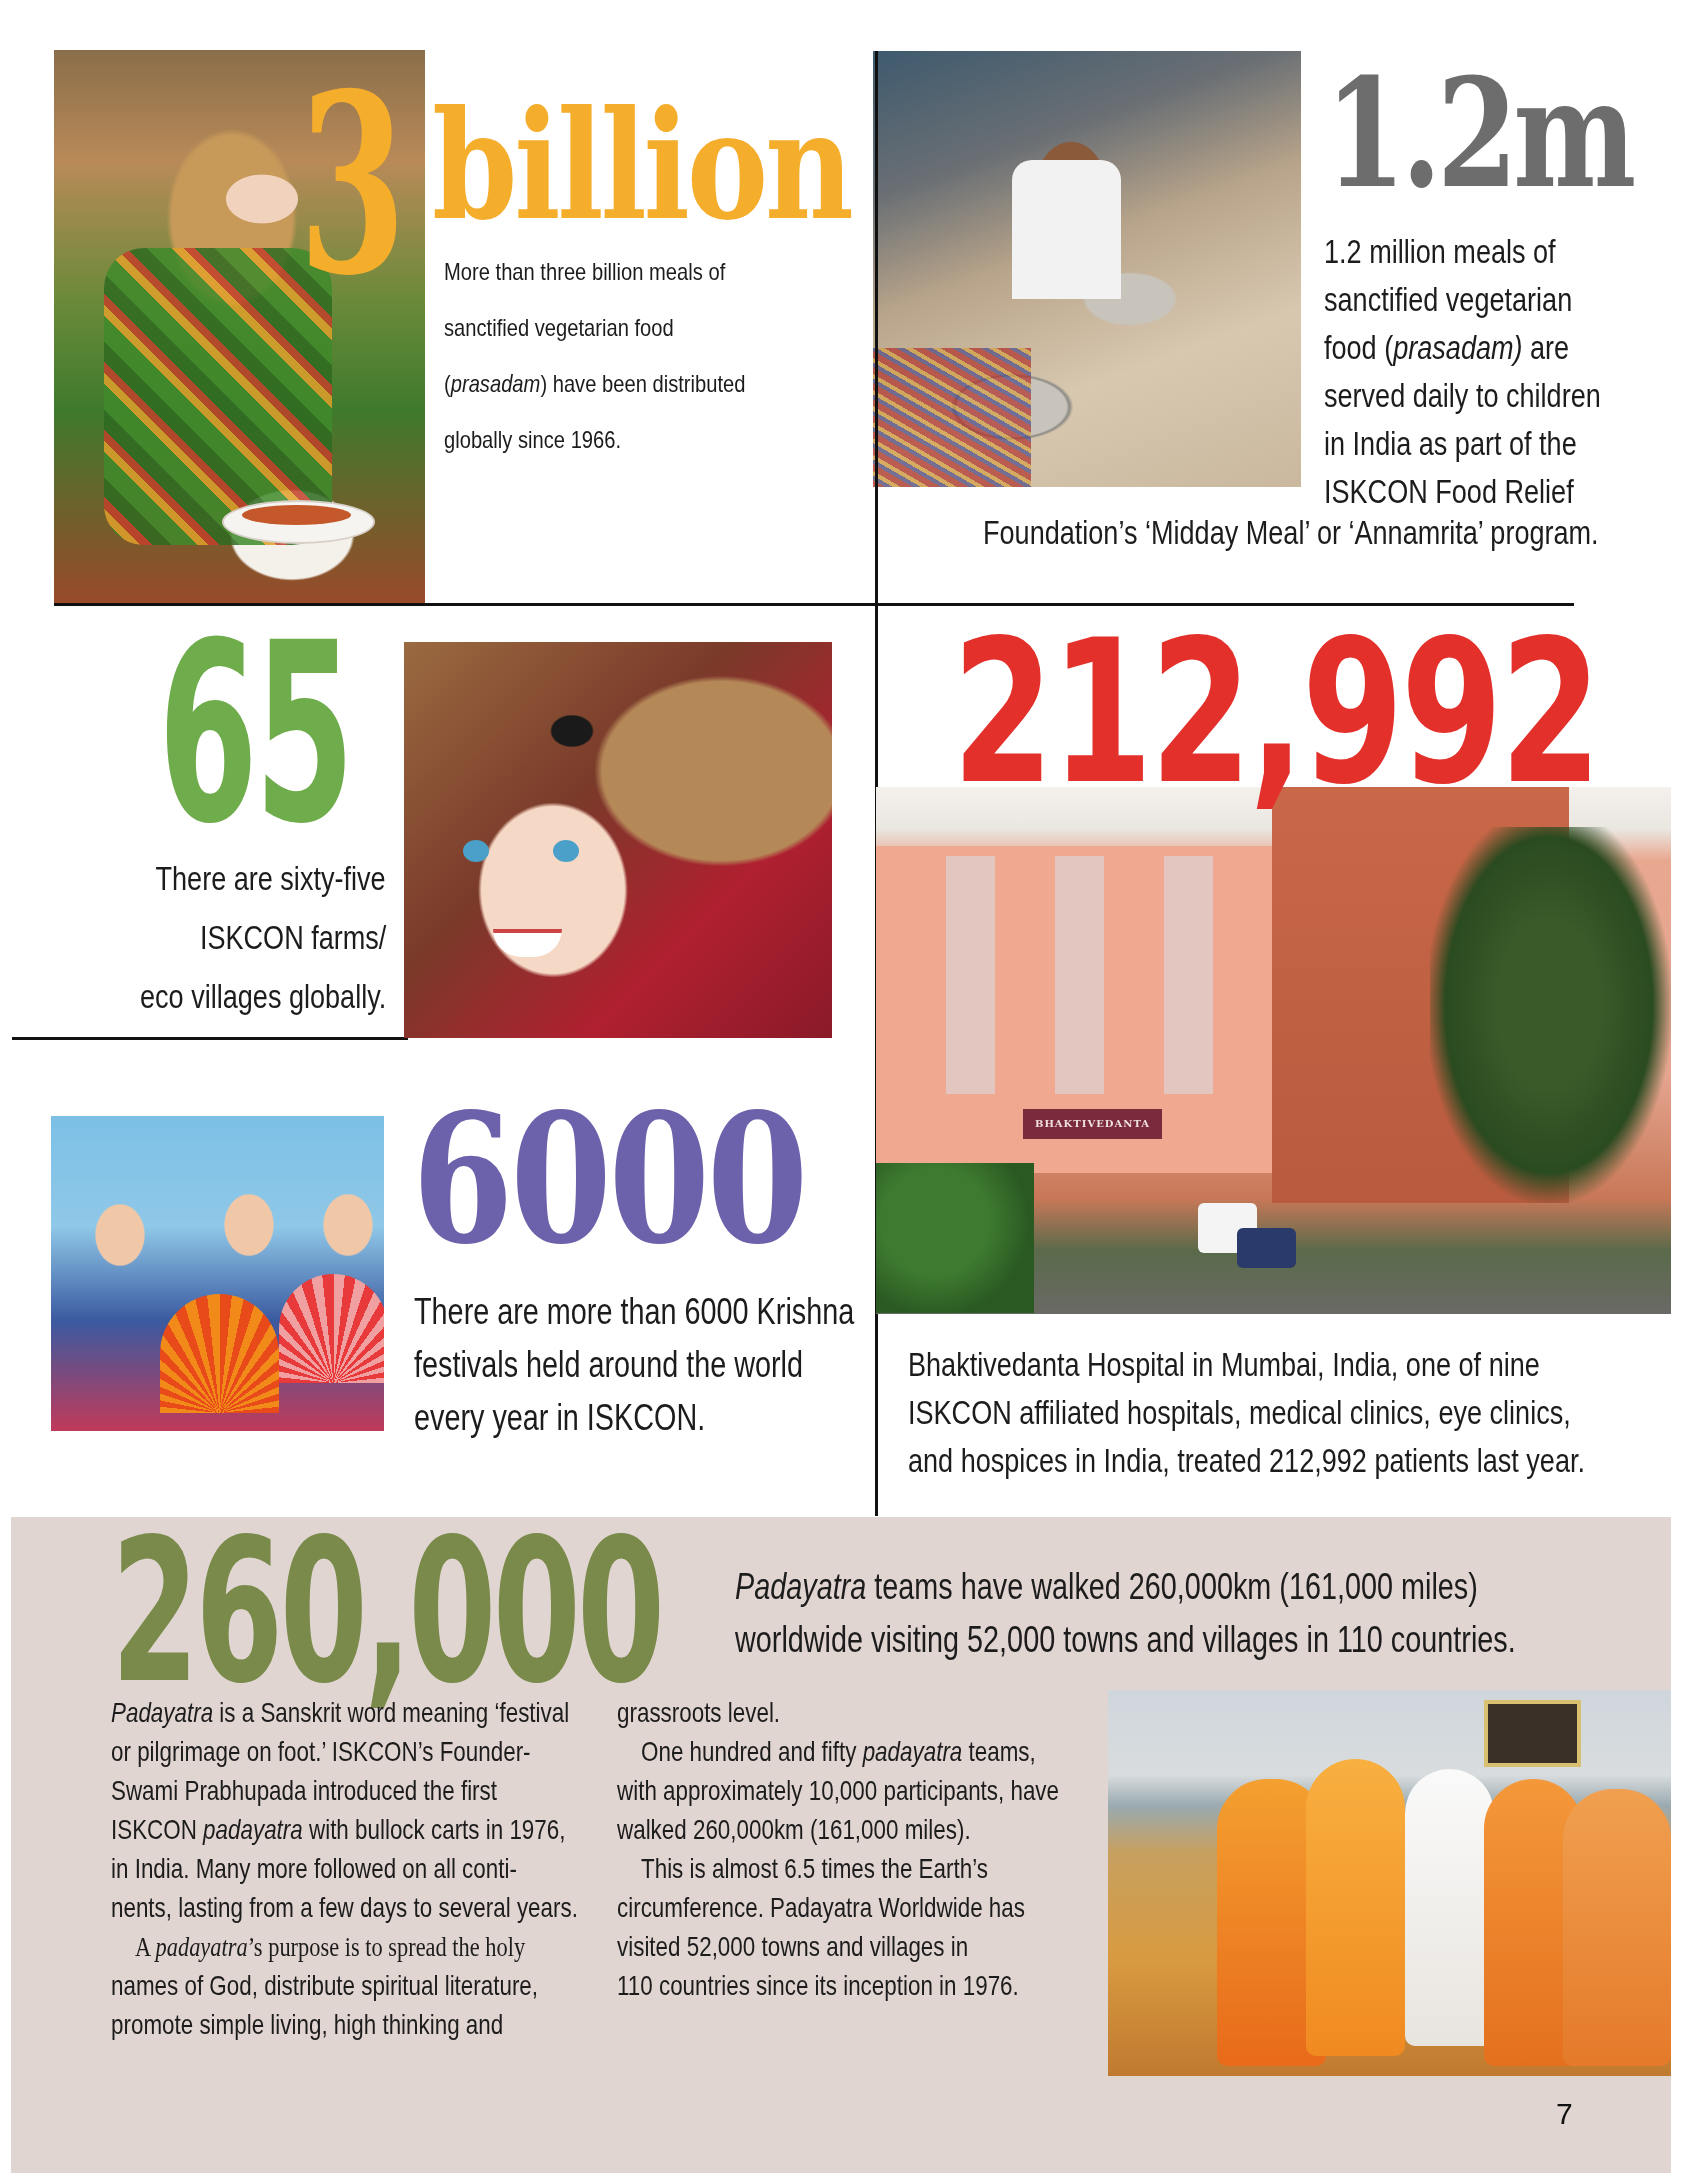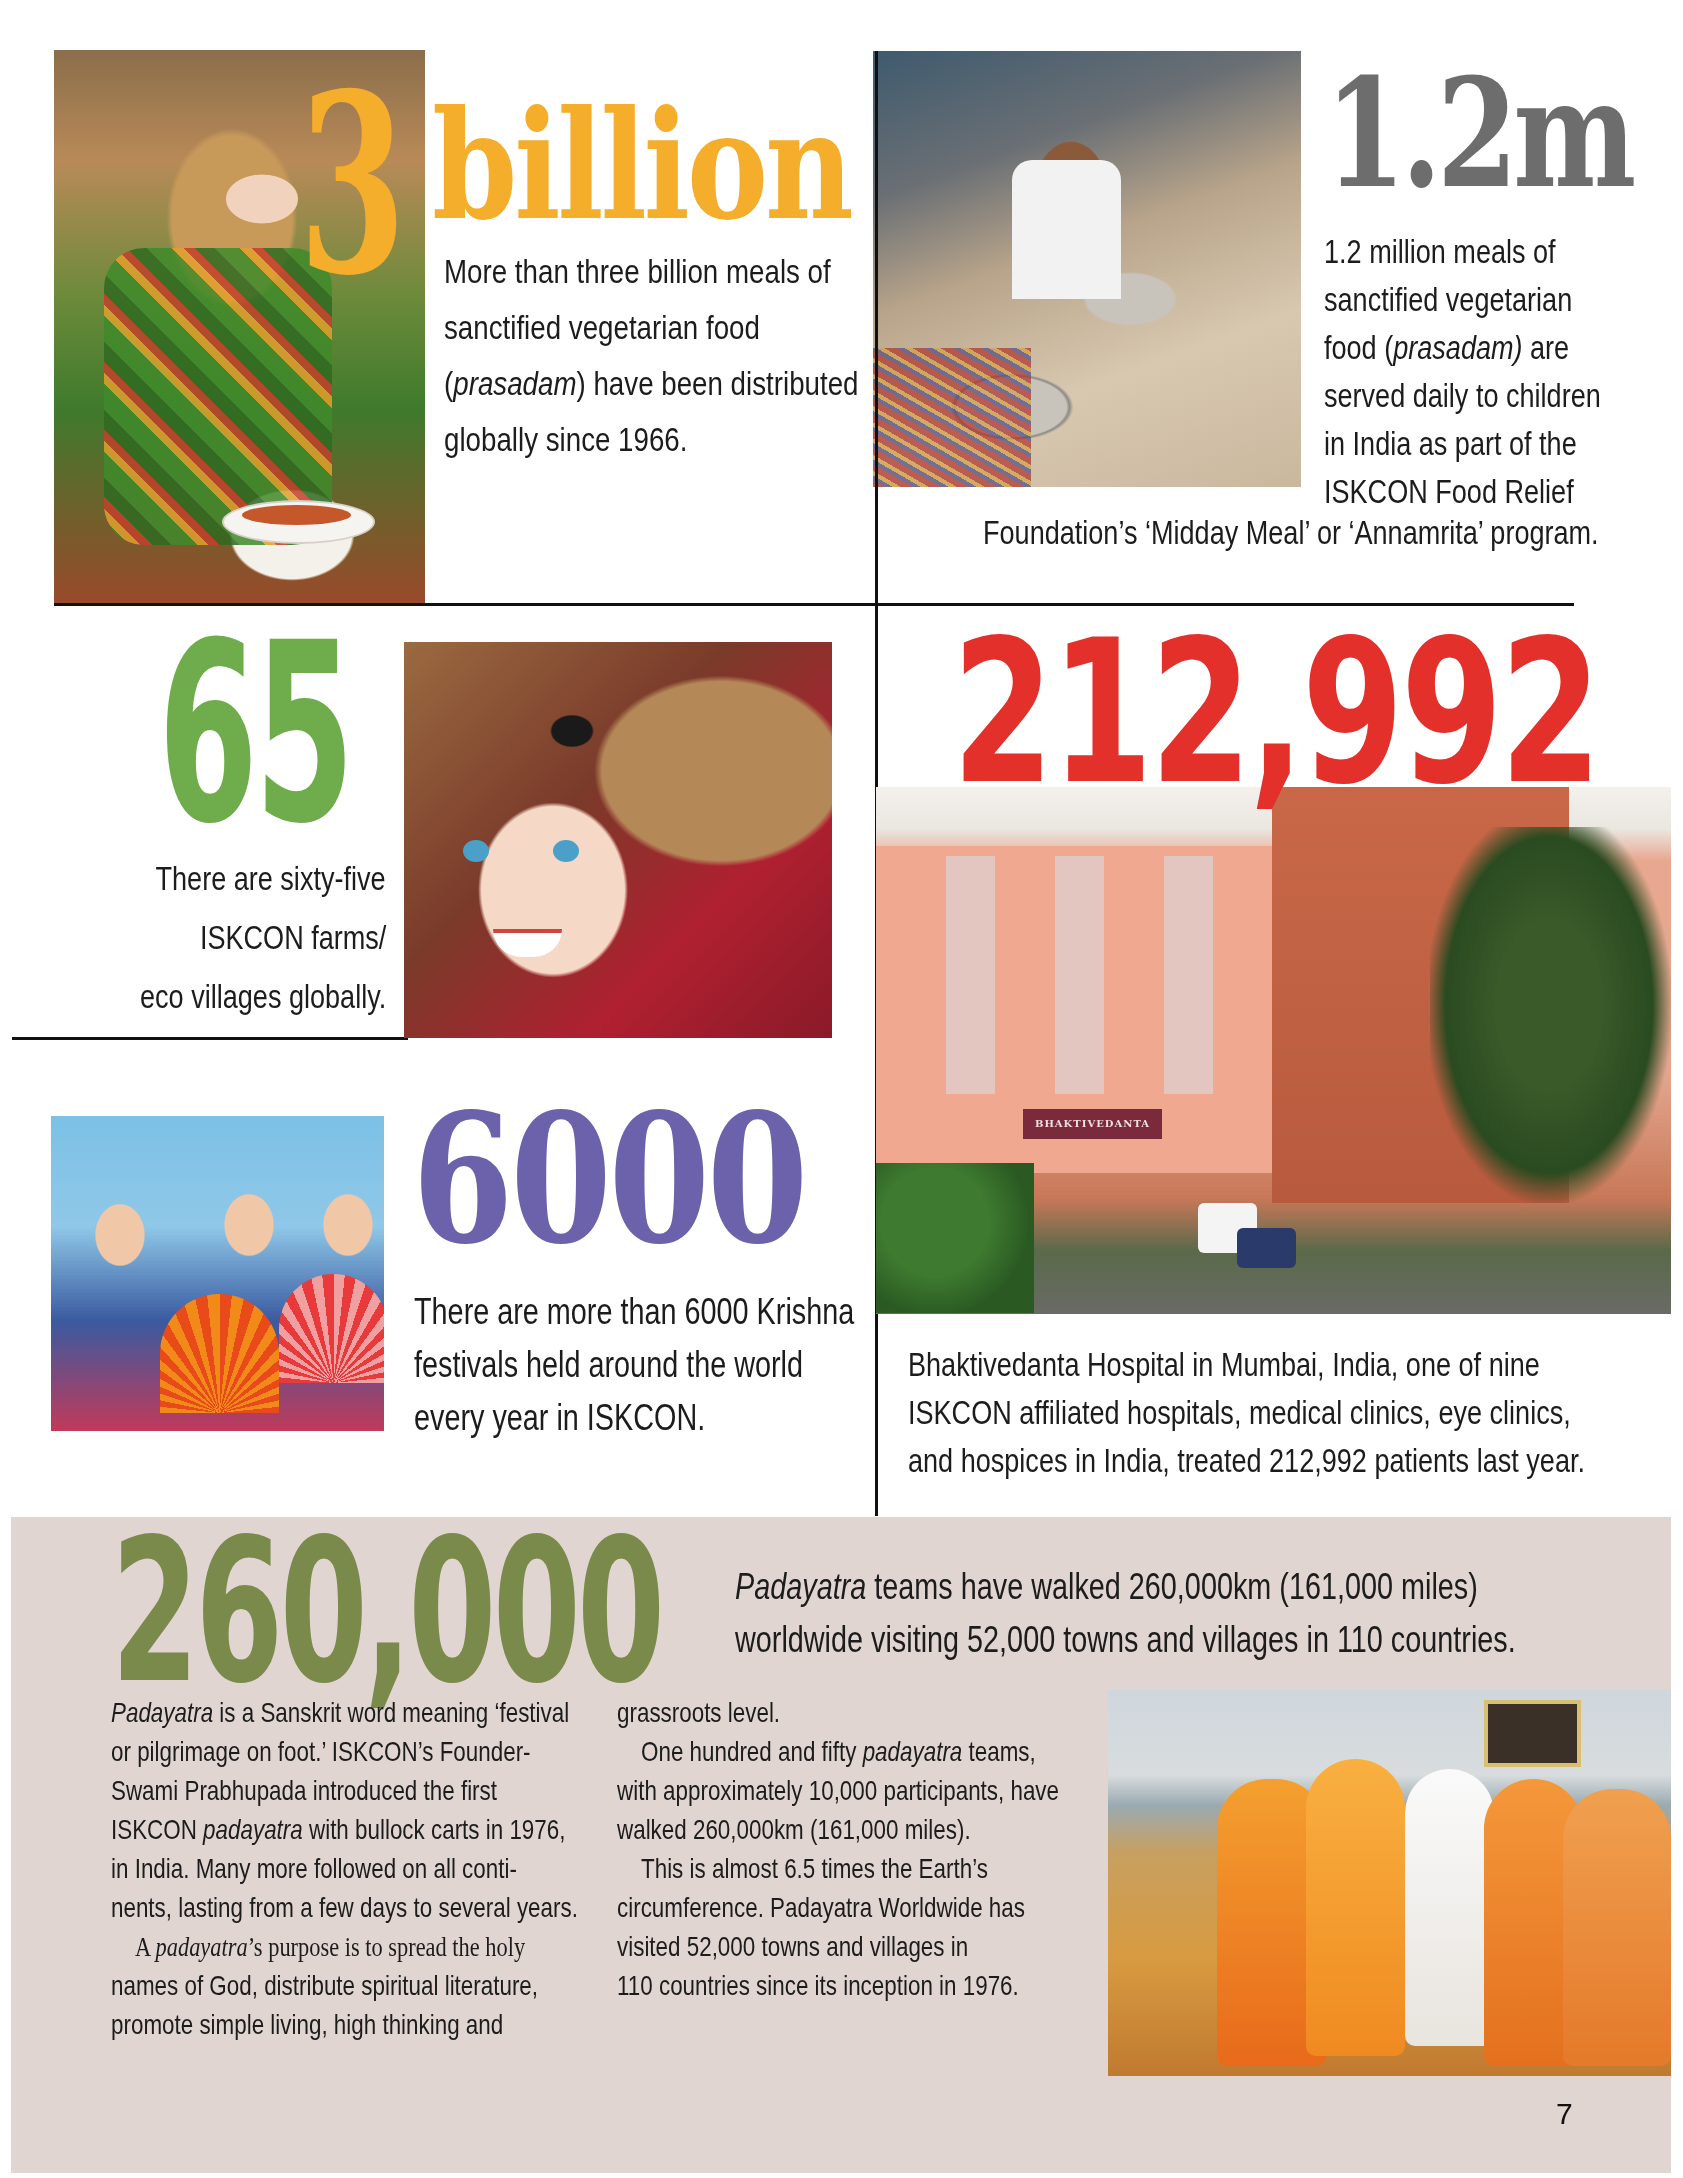--- a/index.html
+++ b/index.html
@@ -25,21 +25,21 @@
        radial-gradient(ellipse 109px 149px at 178px 168px, #c89a5a 55%, transparent 60%),
        radial-gradient(ellipse 149px 109px at 238px 485px, #f4f0ea 40%, transparent 42%),
        linear-gradient(180deg, #8a6e4a 0%, #b98a58 20%, #6b8a3a 45%, #3f7a2c 65%, #9a4a2a 100%);">
   <div class="abs" style="left:50px;top:198px;width:228px;height:297px;border-radius:40px;
        background:repeating-linear-gradient(45deg,#3f8a2a 0 18px,#e0a02a 18px 26px,#c2402a 26px 34px,#2e6a20 34px 48px);opacity:.85;"></div>
   <div class="abs" style="left:168px;top:450px;width:149px;height:40px;border-radius:50%;background:#f6f4f0;border:2px solid #d8d0c8;"></div>
   <div class="abs" style="left:188px;top:455px;width:109px;height:20px;border-radius:50%;background:#c4582a;"></div>
 </div>
 <div class="abs big-slab" style="left:299px;top:81px;font-size:248px;line-height:208px;color:#f5ad2c;transform:scaleX(0.62);transform-origin:left top;">3</div>
 <div class="abs big-slab" style="left:432px;top:91px;font-size:149px;line-height:149px;color:#f5ad2c;transform:scaleX(0.82);transform-origin:left top;letter-spacing:-4px;">billion</div>
-<div class="abs body-text p-lines" style="left:444px;top:244px;font-size:33px;line-height:56px;">
+<div class="abs body-text p-lines" style="left:444px;top:244px;font-size:24px;line-height:56px;">
   <div><span class="cond" style="transform:scaleX(.84)">More than three billion meals of</span></div>
   <div><span class="cond" style="transform:scaleX(.84)"> sanctified vegetarian food</span></div>
   <div><span class="cond" style="transform:scaleX(.84)">(<em>prasadam</em>) have been distributed</span></div>
   <div><span class="cond" style="transform:scaleX(.84)">globally since 1966.</span></div>
 </div>
 
 <div class="photo" style="left:873px;top:51px;width:428px;height:436px;
      background:
        radial-gradient(ellipse 99px 54px at 139px 356px, #c8c4bc 55%, #8c8a84 58%, transparent 62%),
        radial-gradient(ellipse 59px 35px at 139px 356px, #e6b83a 60%, transparent 62%),

